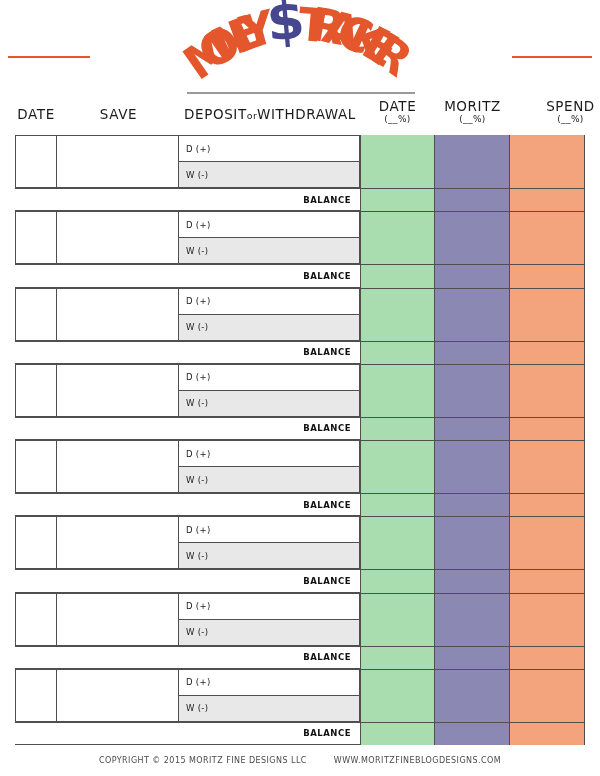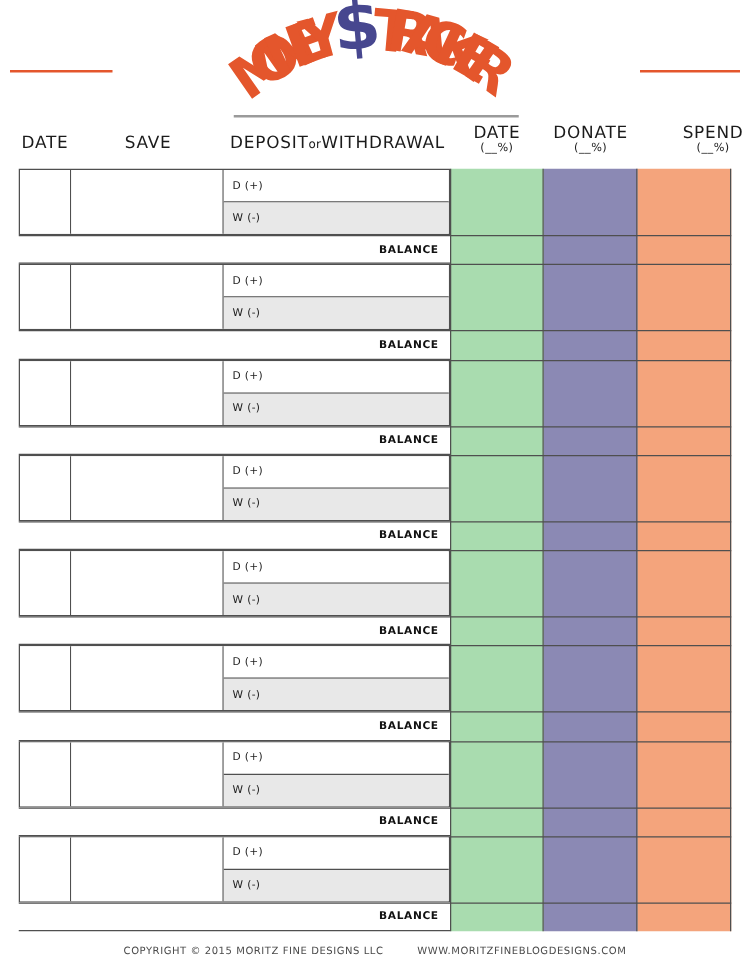--- a/index.html
+++ b/index.html
@@ -271,21 +271,21 @@
       <span class="ch-main">SAVE</span>
     </div>
     <div id="head-dw" class="col-head">
       <span class="ch-main"><span>DEPOSIT</span><span class="ch-or">or</span><span>WITHDRAWAL</span></span>
     </div>
     <div id="head-save" class="col-head">
       <span class="ch-main">DATE</span>
       <span class="ch-sub">(__%)</span>
     </div>
     <div id="head-donate" class="col-head">
-      <span class="ch-main">DONATE</span>
+      <span class="ch-main">MORITZ</span>
       <span class="ch-sub">(__%)</span>
     </div>
     <div id="head-spend" class="col-head">
       <span class="ch-main">SPEND</span>
       <span class="ch-sub">(__%)</span>
     </div>
   </div>
 
   <div id="band-save" class="color-band"></div>
   <div id="band-donate" class="color-band"></div>

